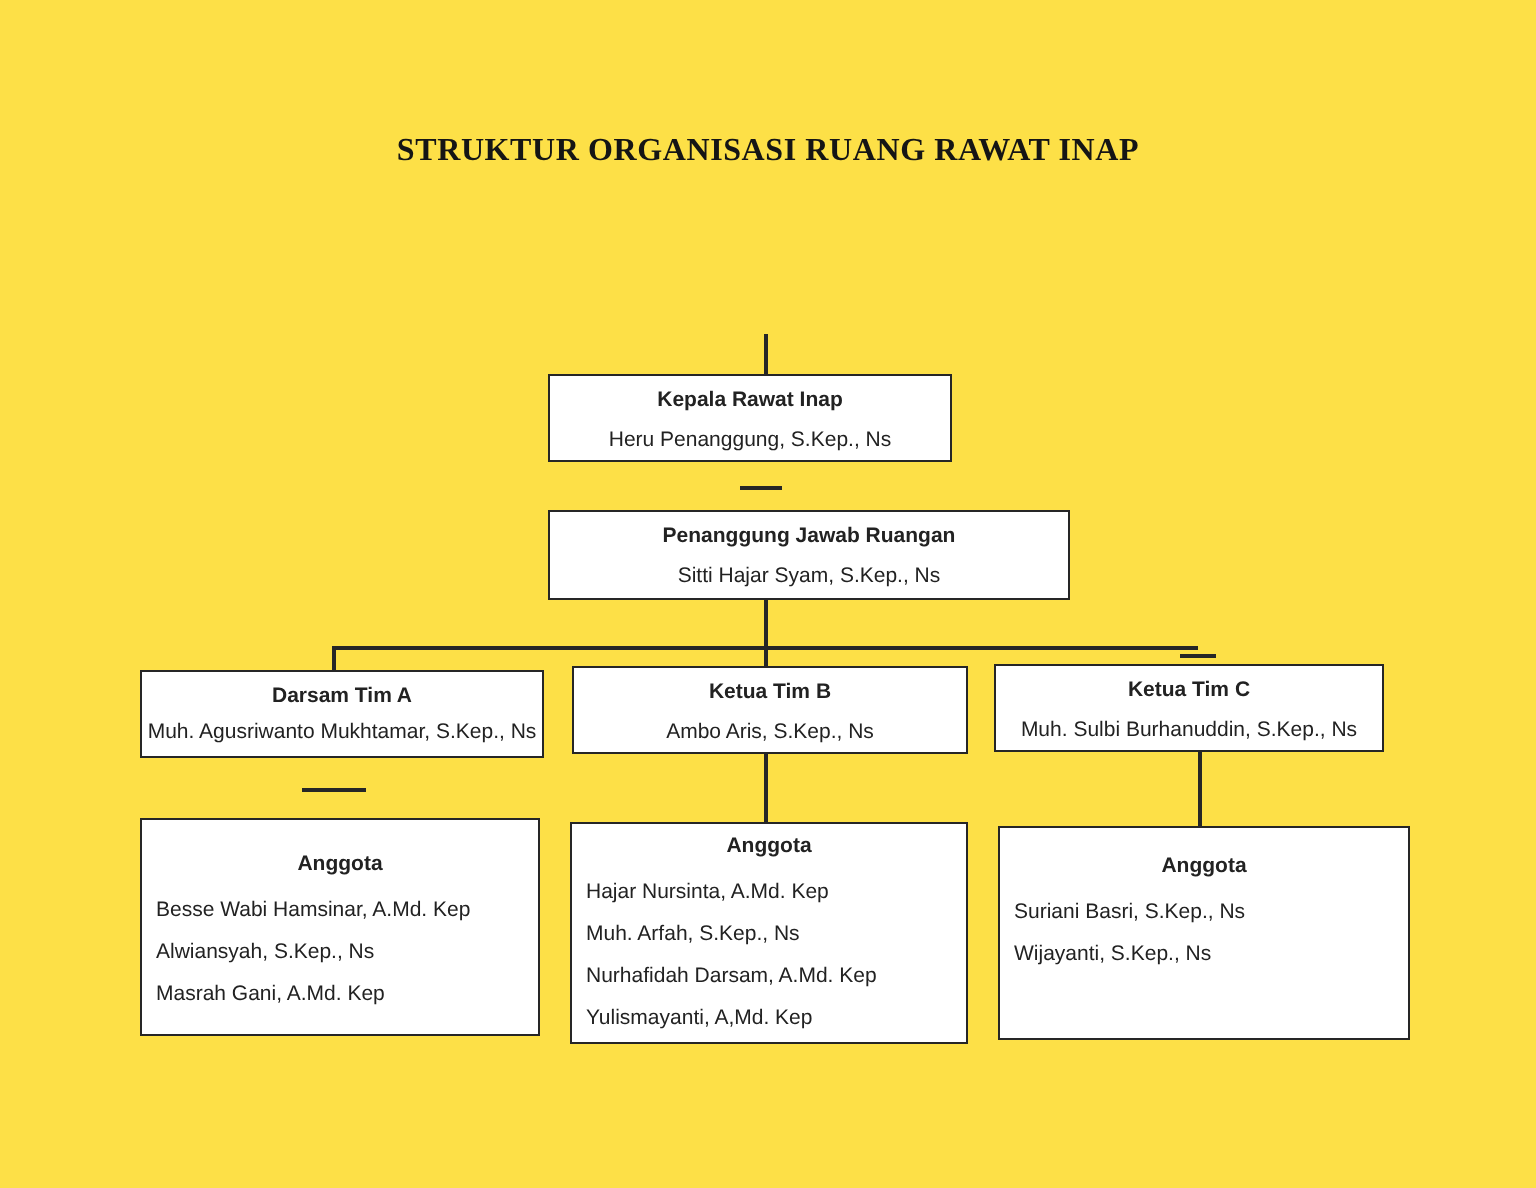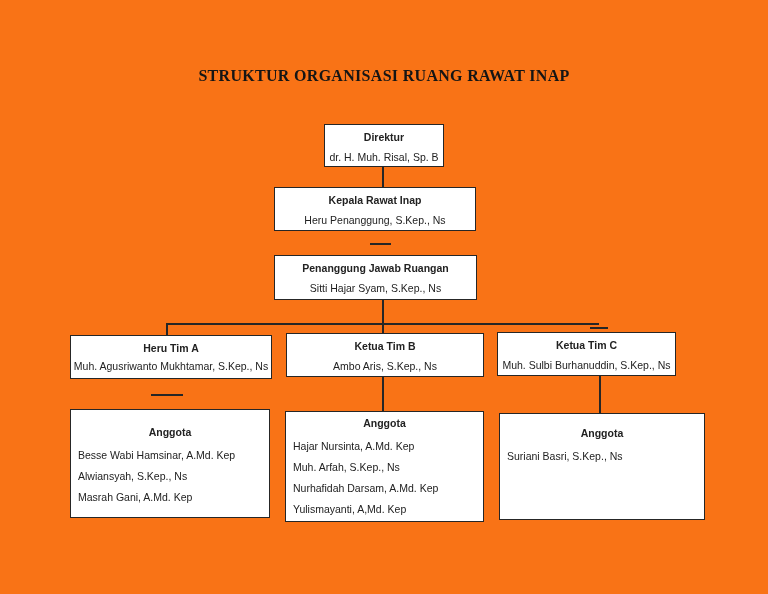--- a/index.html
+++ b/index.html
@@ -1,37 +1,37 @@
 <!DOCTYPE html>
 <html><head>
 <meta charset="utf-8">
 <style>
   html,body{margin:0;padding:0;background:#ffffff;}
   #canvas{
-    position:relative;width:768px;height:594px;background:#f97316;overflow:hidden;
+    position:relative;width:768px;height:594px;background:#fde047;overflow:hidden;
     font-family:"Liberation Sans","DejaVu Sans",sans-serif;color:#222;
   }
   #page-title{
     position:absolute;left:0;right:0;top:67px;margin:0;
     font-family:"Liberation Serif","DejaVu Serif",serif;
     font-size:16px;font-weight:700;letter-spacing:.3px;text-align:center;color:#151515;
   }
   .box{
     position:absolute;box-sizing:border-box;background:#fff;
     border:1.5px solid #262626;font-size:10.5px;line-height:11px;
   }
   .bt{position:absolute;left:0;right:0;top:7px;text-align:center;font-weight:700;white-space:nowrap;}
   .bn{position:absolute;left:0;right:0;top:27px;text-align:center;white-space:nowrap;}
   #b-direktur{left:324px;top:124px;width:120px;height:43px;}
   #b-kepala{left:274px;top:187px;width:202px;height:44px;}
-  #b-penanggung{left:274px;top:255px;width:203px;height:45px;}
+  #b-penanggung{left:274px;top:255px;width:261px;height:45px;}
   #b-ketua-a{left:70px;top:335px;width:202px;height:44px;}
   #b-ketua-a .bn{top:25px;}
   #b-ketua-b{left:286px;top:333px;width:198px;height:44px;}
-  #b-ketua-c{left:497px;top:332px;width:179px;height:44px;}
+  #b-ketua-c{left:497px;top:332px;width:195px;height:44px;}
   .mbx .hdr{text-align:center;font-weight:700;line-height:11px;}
   .mbx .mi{line-height:11px;margin-top:10px;padding-left:7px;white-space:nowrap;}
   .mbx .hdr + .mi{margin-top:12px;}
   #b-anggota-a{left:70px;top:409px;width:200px;height:109px;padding-top:17px;}
   #b-anggota-b{left:285px;top:411px;width:199px;height:111px;padding-top:6px;}
   #b-anggota-c{left:499px;top:413px;width:206px;height:107px;padding-top:14px;}
   .ln{position:absolute;background:#262626;}
   #cv1{left:382px;top:167px;width:2px;height:21px;}
   #cd1{left:370px;top:243px;width:21px;height:2px;}
   #cv2{left:382px;top:300px;width:2px;height:23px;}
@@ -54,37 +54,33 @@
   <div class="ln" id="cd1"></div>
   <div class="ln" id="cv2"></div>
   <div class="ln" id="ch1"></div>
   <div class="ln" id="cvA"></div>
   <div class="ln" id="cvB"></div>
   <div class="ln" id="cd2"></div>
   <div class="ln" id="cd3"></div>
   <div class="ln" id="cvB2"></div>
   <div class="ln" id="cvC2"></div>
 
-  <div class="box" id="b-direktur">
-    <div class="bt">Direktur</div>
-    <div class="bn">dr. H. Muh. Risal, Sp. B</div>
-  </div>
 
   <div class="box" id="b-kepala">
     <div class="bt">Kepala Rawat Inap</div>
     <div class="bn">Heru Penanggung, S.Kep., Ns</div>
   </div>
 
   <div class="box" id="b-penanggung">
     <div class="bt">Penanggung Jawab Ruangan</div>
     <div class="bn">Sitti Hajar Syam, S.Kep., Ns</div>
   </div>
 
   <div class="box" id="b-ketua-a">
-    <div class="bt">Heru Tim A</div>
+    <div class="bt">Darsam Tim A</div>
     <div class="bn">Muh. Agusriwanto Mukhtamar, S.Kep., Ns</div>
   </div>
 
   <div class="box" id="b-ketua-b">
     <div class="bt">Ketua Tim B</div>
     <div class="bn">Ambo Aris, S.Kep., Ns</div>
   </div>
 
   <div class="box" id="b-ketua-c">
     <div class="bt">Ketua Tim C</div>
@@ -102,15 +98,16 @@
     <div class="hdr">Anggota</div>
     <div class="mi">Hajar Nursinta, A.Md. Kep</div>
     <div class="mi">Muh. Arfah, S.Kep., Ns</div>
     <div class="mi">Nurhafidah Darsam, A.Md. Kep</div>
     <div class="mi">Yulismayanti, A,Md. Kep</div>
   </div>
 
   <div class="box mbx" id="b-anggota-c">
     <div class="hdr">Anggota</div>
     <div class="mi">Suriani Basri, S.Kep., Ns</div>
+    <div class="mi">Wijayanti, S.Kep., Ns</div>
   </div>
 
 </div>
 
 </body></html>

